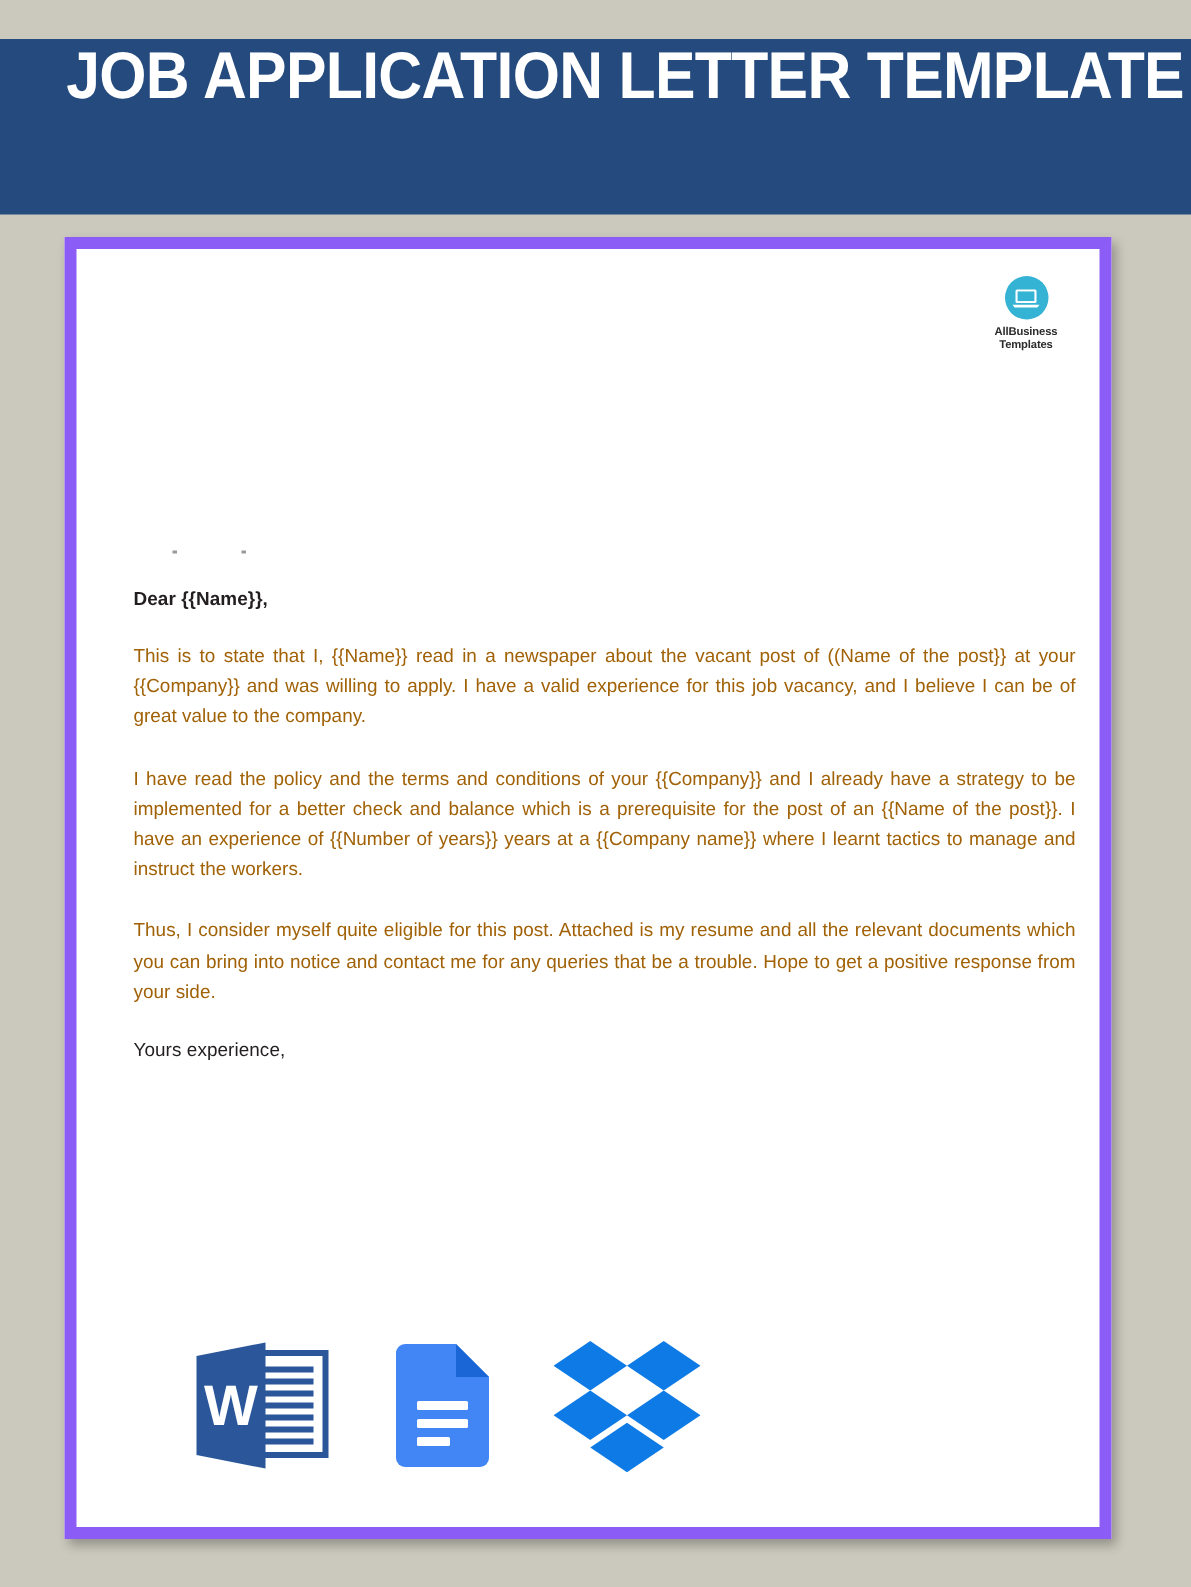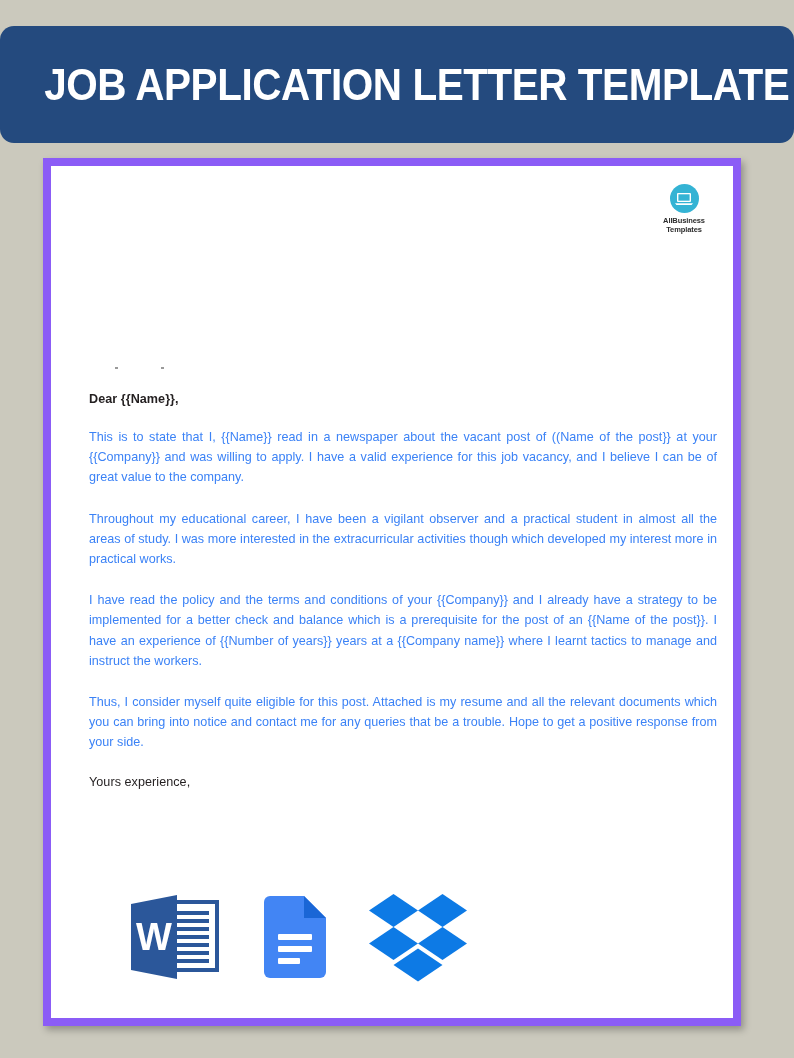--- a/index.html
+++ b/index.html
@@ -18,22 +18,21 @@
 
   
   .header-banner {
     position: absolute;
     left: 0;
     top: 26px;
     width: 794px;
     height: 117px;
     background: #244a7e;
     display: flex;
-    align-items: center;
-    border-radius: 14px;
+    align-items: flex-start;
   }
 
   .header-title {
     color: #ffffff;
     font-family: "Liberation Sans Narrow", "Liberation Sans", sans-serif;
     font-size: 44px;
     font-weight: bold;
     letter-spacing: -0.5px;
     padding-left: 48px;
     white-space: nowrap;
@@ -120,21 +119,21 @@
     font-size: 12.6px;
     color: #231f20;
     margin-top: 16px;
     letter-spacing: 0.05px;
     font-weight: bold;
   }
 
   .para {
     font-size: 12.6px;
     line-height: 20.2px;
-    color: #3b82f6;
+    color: #a16207;
     text-align: justify;
     margin-top: 21px;
     letter-spacing: 0.02px;
   }
 
   .closing {
     font-size: 12.6px;
     color: #231f20;
     margin-top: 22px;
     letter-spacing: 0.05px;
@@ -180,21 +179,20 @@
 
       <div class="artifact-row">
         <i class="a1"></i>
           <i class="a2"></i>
       </div>
 
       <div class="salutation">Dear {{Name}},</div>
 
       <p class="para">This is to state that I, {{Name}} read in a newspaper about the vacant post of ((Name of the post}} at your {{Company}} and was willing to apply. I have a valid experience for this job vacancy, and I believe I can be of great value to the company.</p>
 
-      <p class="para">Throughout my educational career, I have been a vigilant observer and a practical student in almost all the areas of study. I was more interested in the extracurricular activities though which developed my interest more in practical works.</p>
 
       <p class="para">I have read the policy and the terms and conditions of your {{Company}} and I already have a strategy to be implemented for a better check and balance which is a prerequisite for the post of an {{Name of the post}}. I have an experience of {{Number of years}} years at a {{Company name}} where I learnt tactics to manage and instruct the workers.</p>
 
       <p class="para">Thus, I consider myself quite eligible for this post. Attached is my resume and all the relevant documents which you can bring into notice and contact me for any queries that be a trouble. Hope to get a positive response from your side.</p>
 
       <div class="closing">Yours experience,</div>
     </div>
 
     <div class="format-icons">
 

